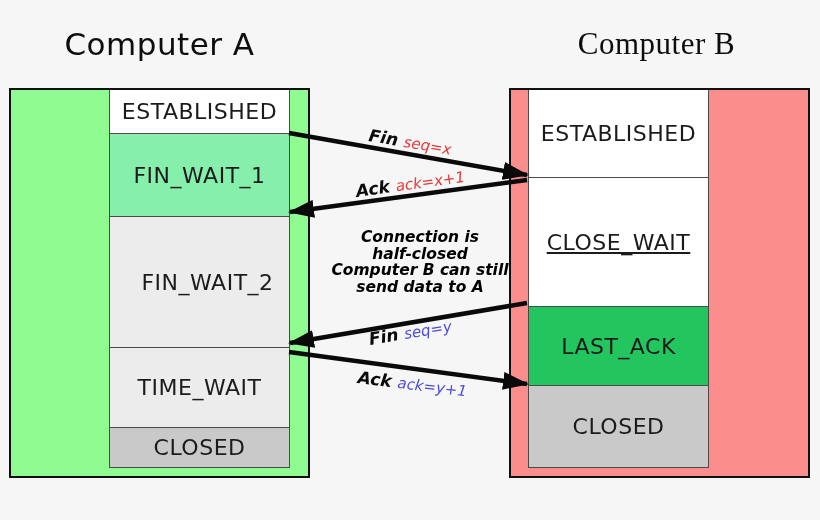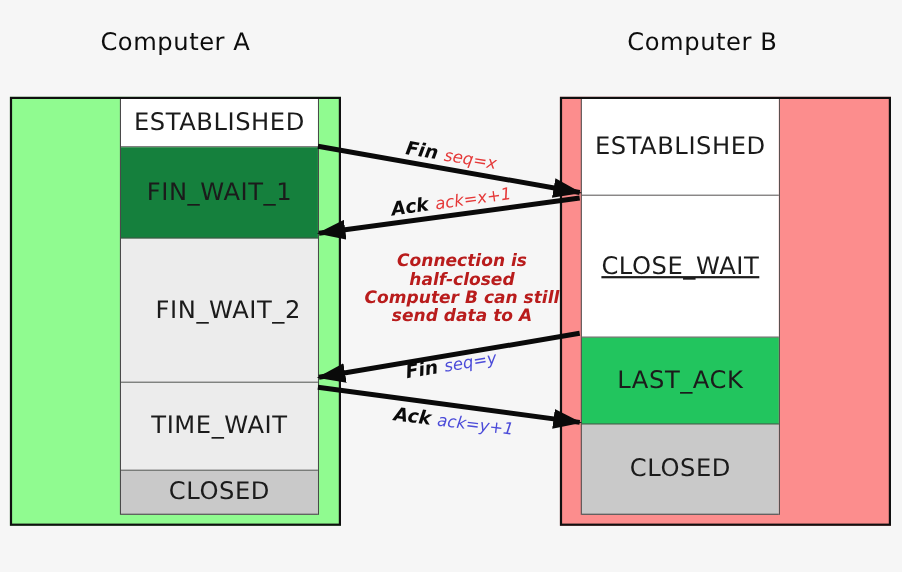--- a/index.html
+++ b/index.html
@@ -3,24 +3,24 @@
 <meta charset="utf-8">
 <style>
   html,body { margin:0; padding:0; }
   .canvas {
     position:relative; width:820px; height:520px;
     background:#f6f6f6; overflow:hidden;
     font-family:"DejaVu Sans","Liberation Sans",sans-serif;
   }
   .title {
     position:absolute; top:26px; width:301px; text-align:center;
-    font-size:22px; color:#0d0d0d; letter-spacing:0.5px;
+    font-size:31px; color:#0d0d0d; letter-spacing:0.5px;
   }
   .title.a { left:9px; }
-  .title.b { left:488px; }
+  .title.b { left:506px;font-family:Liberation Serif, serif; }
   .panel {
     position:absolute; top:88px; width:301px; height:390px;
     border:2px solid #101010; box-sizing:border-box;
   }
   .panel.a { left:9px; }
   .panel.b { left:509px; }
   .col {
     position:absolute; top:90px; width:181px; box-sizing:border-box;
     border-left:1px solid #4a4a4a; border-right:1px solid #4a4a4a;
   }
@@ -62,21 +62,21 @@
 <div class="canvas">
 
   <div class="title a">Computer A</div>
   <div class="title b">Computer B</div>
 
   <div class="panel a" style="background: rgb(144, 251, 144);"></div>
   <div class="panel b" style="background: rgb(252, 141, 141);"></div>
 
   <div class="col a">
     <div class="sbox" style="background: rgb(255, 255, 255);">ESTABLISHED</div>
-    <div class="sbox" style="background: #15803d;">FIN_WAIT_1</div>
+    <div class="sbox" style="background: #86efac;">FIN_WAIT_1</div>
     <div class="sbox" style="background: rgb(236, 236, 236);">FIN_WAIT_2</div>
     <div class="sbox" style="background: rgb(236, 236, 236);">TIME_WAIT</div>
     <div class="sbox" style="background: rgb(201, 201, 201);">CLOSED</div>
   </div>
 
   <div class="col b">
     <div class="sbox" style="background: rgb(255, 255, 255);">ESTABLISHED</div>
     <div class="sbox" style="background: rgb(255, 255, 255); text-decoration: underline;">CLOSE_WAIT</div>
     <div class="sbox" style="background: #22c55e;">LAST_ACK</div>
     <div class="sbox" style="background: rgb(201, 201, 201);">CLOSED</div>
@@ -100,20 +100,20 @@
   <div class="msg" id="msg-ack1">
     <span class="n">Ack</span><span class="p" style="color: rgb(229, 57, 57);">ack=x+1</span>
   </div>
   <div class="msg" id="msg-fin2">
     <span class="n">Fin</span><span class="p" style="color: rgb(76, 76, 217);">seq=y</span>
   </div>
   <div class="msg" id="msg-ack2">
     <span class="n">Ack</span><span class="p" style="color: rgb(76, 76, 217);">ack=y+1</span>
   </div>
 
-  <div class="note" style="color: #b91c1c;">
+  <div class="note" style="color: #000000;">
     <div>Connection is</div>
     <div>half-closed</div>
     <div>Computer B can still</div>
     <div>send data to A</div>
   </div>
 
 </div>
 
 </body></html>

